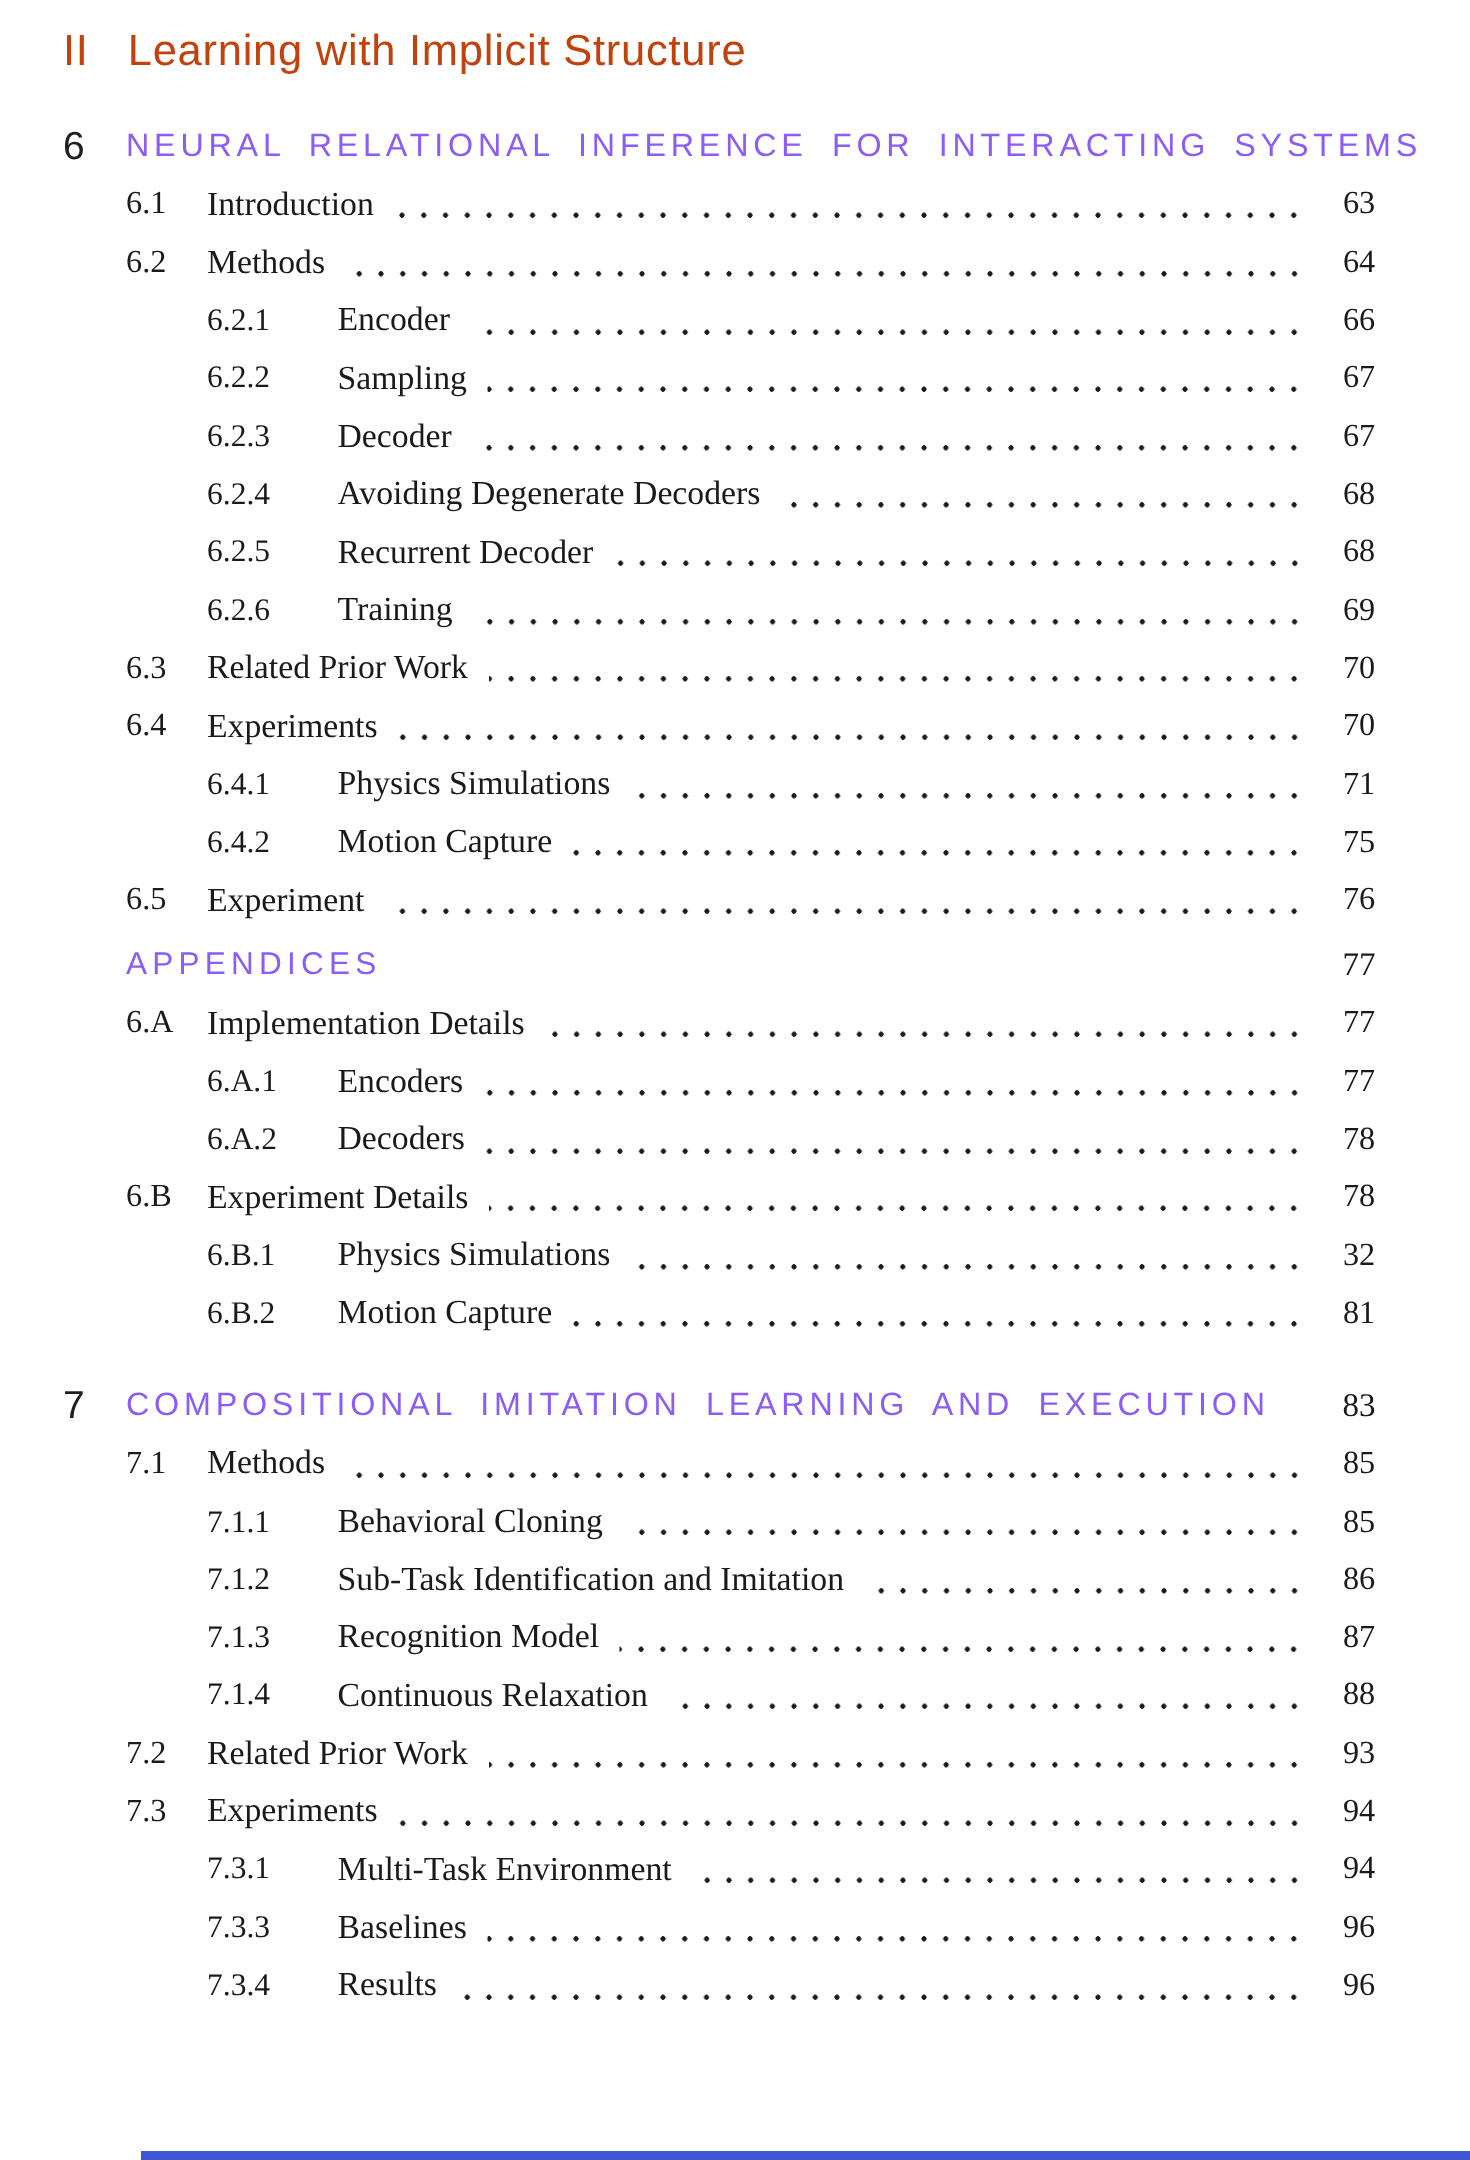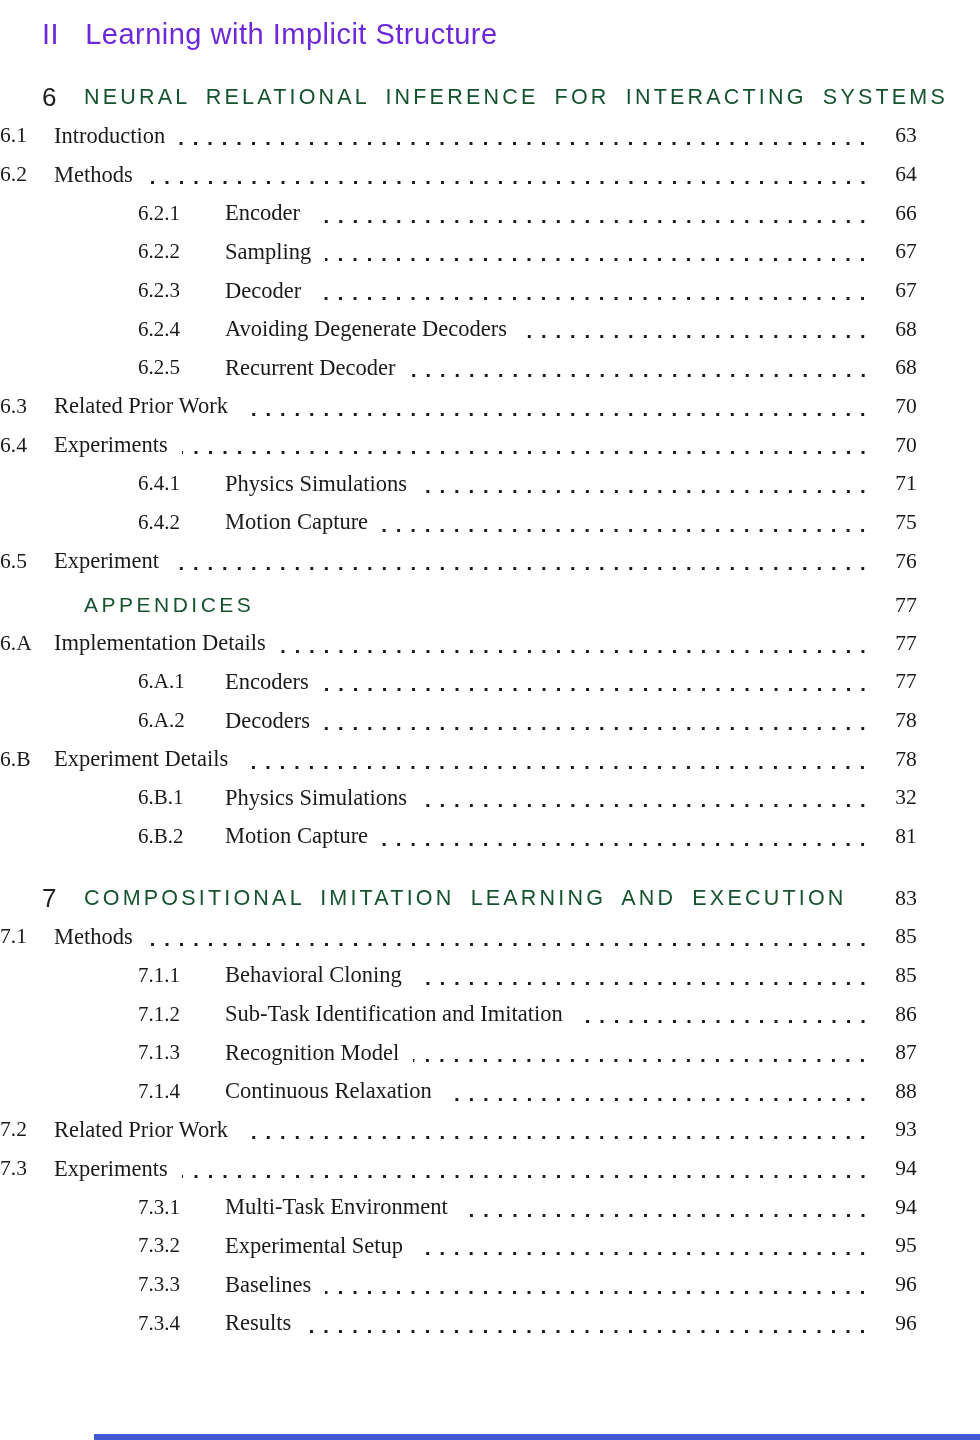--- a/index.html
+++ b/index.html
@@ -46,27 +46,27 @@
     margin-left: 42px; width: 42px;
     font-family: "Liberation Sans", sans-serif;
     font-size: 26px; color: #1f1f1f;
   }
   .row.chapter .title,
   .row.appendix-header .title {
     font-family: "Liberation Sans", sans-serif;
     font-size: 21.5px;
     letter-spacing: 3.2px;
     word-spacing: 7px;
-    color: #14532d;
+    color: #8b5cf6;
   }
 
   .row.appendix-header { margin-top: 5px; }
   .row.appendix-header .title { margin-left: 84px; font-size: 21px; letter-spacing: 3.5px; }
 
-  .row.section .num { width: 54px; font-size: 21.5px; }
+  .row.section .num { margin-left: 84px; width: 54px; font-size: 21.5px; }
   .row.section .title { font-size: 22.5px; }
 
   .row.subsection .num { margin-left: 138px; width: 87px; font-size: 21px; }
   .row.subsection .title { font-size: 22.5px; text-align: right; }
 
   .leader {
     flex: 1;
     align-self: flex-end;
     height: 5px;
     margin: 0 10px 9px 14px;
@@ -89,21 +89,21 @@
   .bottom-bar {
     position: absolute;
     left: 94px; right: 0; bottom: 0;
     height: 6px;
     background: #3f57d2;
   }
 </style>
 </head>
 <body style="color: rgb(26, 26, 26);">
 
-<div class="part-header" style="color: #6d28d9;">
+<div class="part-header" style="color: #c2410c;">
   <span class="part-num">II</span>
   <span class="part-title">Learning with Implicit Structure</span>
 </div>
 
 <div class="toc">
     <div class="row chapter">
       <span class="num">6</span>
       <span class="title">NEURAL RELATIONAL INFERENCE FOR INTERACTING SYSTEMS</span>
       <span class="leader no-dots"></span>
       <span class="page">63</span>
@@ -143,20 +143,26 @@
       <span class="title">Avoiding Degenerate Decoders</span>
       <span class="leader"></span>
       <span class="page">68</span>
     </div>
     <div class="row subsection">
       <span class="num">6.2.5</span>
       <span class="title">Recurrent Decoder</span>
       <span class="leader"></span>
       <span class="page">68</span>
     </div>
+    <div class="row subsection">
+      <span class="num">6.2.6</span>
+      <span class="title">Training</span>
+      <span class="leader"></span>
+      <span class="page">69</span>
+    </div>
     <div class="row section">
       <span class="num">6.3</span>
       <span class="title">Related Prior Work</span>
       <span class="leader"></span>
       <span class="page">70</span>
     </div>
     <div class="row section">
       <span class="num">6.4</span>
       <span class="title">Experiments</span>
       <span class="leader"></span>
@@ -269,26 +275,20 @@
       <span class="leader"></span>
       <span class="page">94</span>
     </div>
     <div class="row subsection">
       <span class="num">7.3.1</span>
       <span class="title">Multi-Task Environment</span>
       <span class="leader"></span>
       <span class="page">94</span>
     </div>
     <div class="row subsection">
-      <span class="num">7.3.2</span>
-      <span class="title">Experimental Setup</span>
-      <span class="leader"></span>
-      <span class="page">95</span>
-    </div>
-    <div class="row subsection">
       <span class="num">7.3.3</span>
       <span class="title">Baselines</span>
       <span class="leader"></span>
       <span class="page">96</span>
     </div>
     <div class="row subsection">
       <span class="num">7.3.4</span>
       <span class="title">Results</span>
       <span class="leader"></span>
       <span class="page">96</span>

